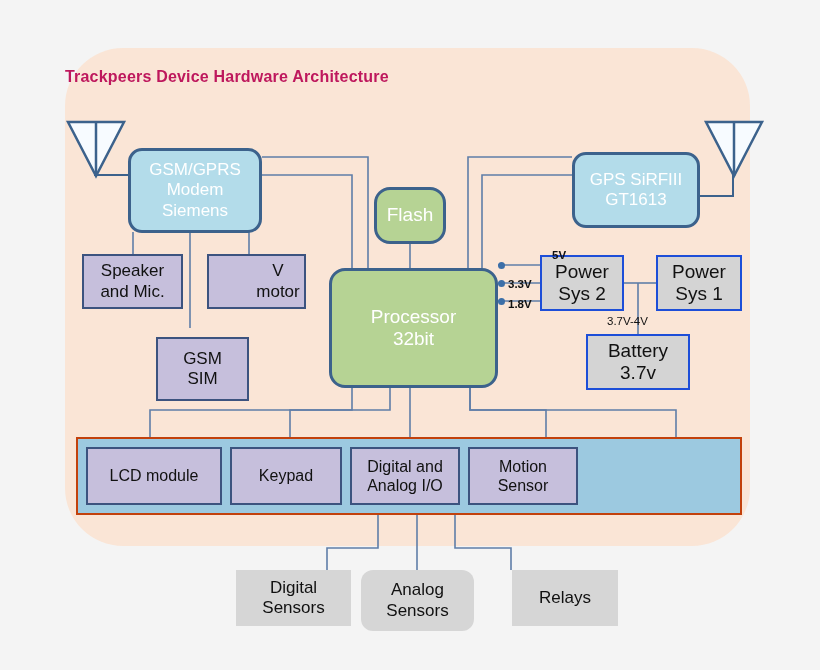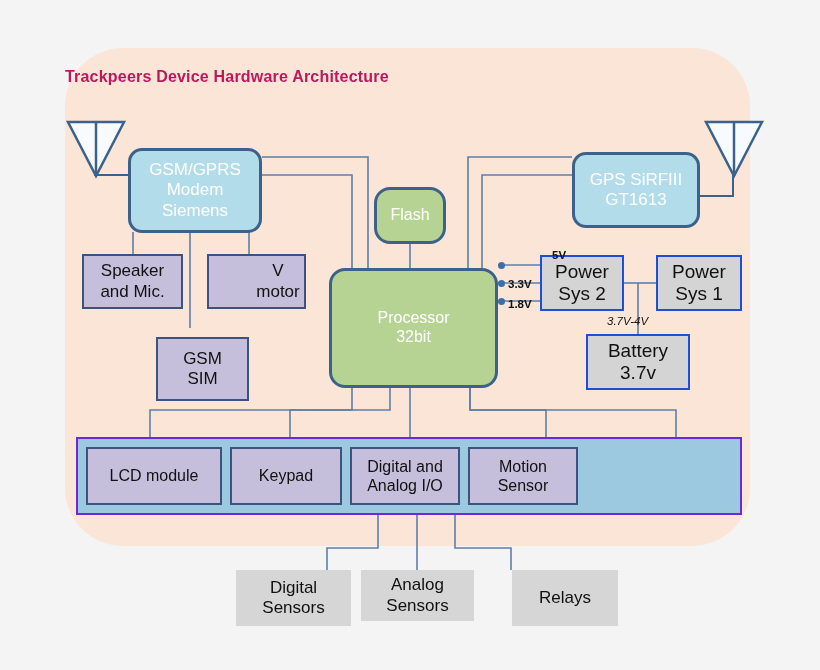--- a/index.html
+++ b/index.html
@@ -49,21 +49,21 @@
     border-radius:14px;
     color:#ffffff;
     font-size:17px;
   }
   
   .green{
     background:#b6d394;
     border:3px solid #3c628c;
     border-radius:16px;
     color:#ffffff;
-    font-size:16px;
+    font-size:19px;
   }
   
   .lav{
     background:#c6bfdc;
     border:2px solid #3c537f;
     color:#111111;
     font-size:17px;
   }
   
   .gray{
@@ -78,21 +78,21 @@
     border:none;
     color:#111111;
     font-size:17px;
   }
 
   
   .busbar{
     position:absolute;
     left:76px;top:437px;width:666px;height:78px;
     background:#9cc9e0;
-    border:2px solid #6d28d9;
+    border:2px solid #c2410c;
     box-sizing:border-box;
   }
   .busitem{
     position:absolute;
     background:#c6bfdc;
     border:2px solid #3c537f;
     color:#111;
     font-size:16px;
     display:flex;align-items:center;justify-content:center;
     text-align:center;line-height:1.2;
@@ -243,21 +243,21 @@
 
   <div class="vdot" style="left:498px;top:262px;"></div>
   <div class="vlabel" style="left:508px;top:249px;margin-left:44px;">5V</div>
 
   <div class="vdot" style="left:498px;top:280px;"></div>
   <div class="vlabel" style="left:508px;top:270px;margin-top:8px;">3.3V</div>
 
   <div class="vdot" style="left:498px;top:298px;"></div>
   <div class="vlabel" style="left:508px;top:298px;">1.8V</div>
 
-  <div class="blabel" style="left:607px;top:315px;font-style:italic;">3.7V-4V</div>
+  <div class="blabel" style="left:607px;top:315px;">3.7V-4V</div>
 
   <div class="busbar">
     <div class="busitem" style="left:8px;top:8px;width:136px;height:58px;">
       <span>LCD module</span>
     </div>
     <div class="busitem" style="left:152px;top:8px;width:112px;height:58px;">
       <span>Keypad</span>
     </div>
     <div class="busitem" style="left:272px;top:8px;width:110px;height:58px;">
       <span>
@@ -273,21 +273,21 @@
     </div>
   </div>
 
   <div class="node plaingray" style="left:236px;top:570px;width:115px;height:56px;">
     <span>
       <span>Digital</span><br>
       <span>Sensors</span>
     </span>
   </div>
 
-  <div class="node plaingray" style="left:361px;top:570px;width:113px;height:51px;">
+  <div class="node plaingray" style="left:361px;top:570px;width:113px;height:61px;border-radius:12px;">
     <span>
       <span>Analog</span><br>
       <span>Sensors</span>
     </span>
   </div>
 
   <div class="node plaingray" style="left:512px;top:570px;width:106px;height:56px;">
     <span>Relays</span>
   </div>
 

